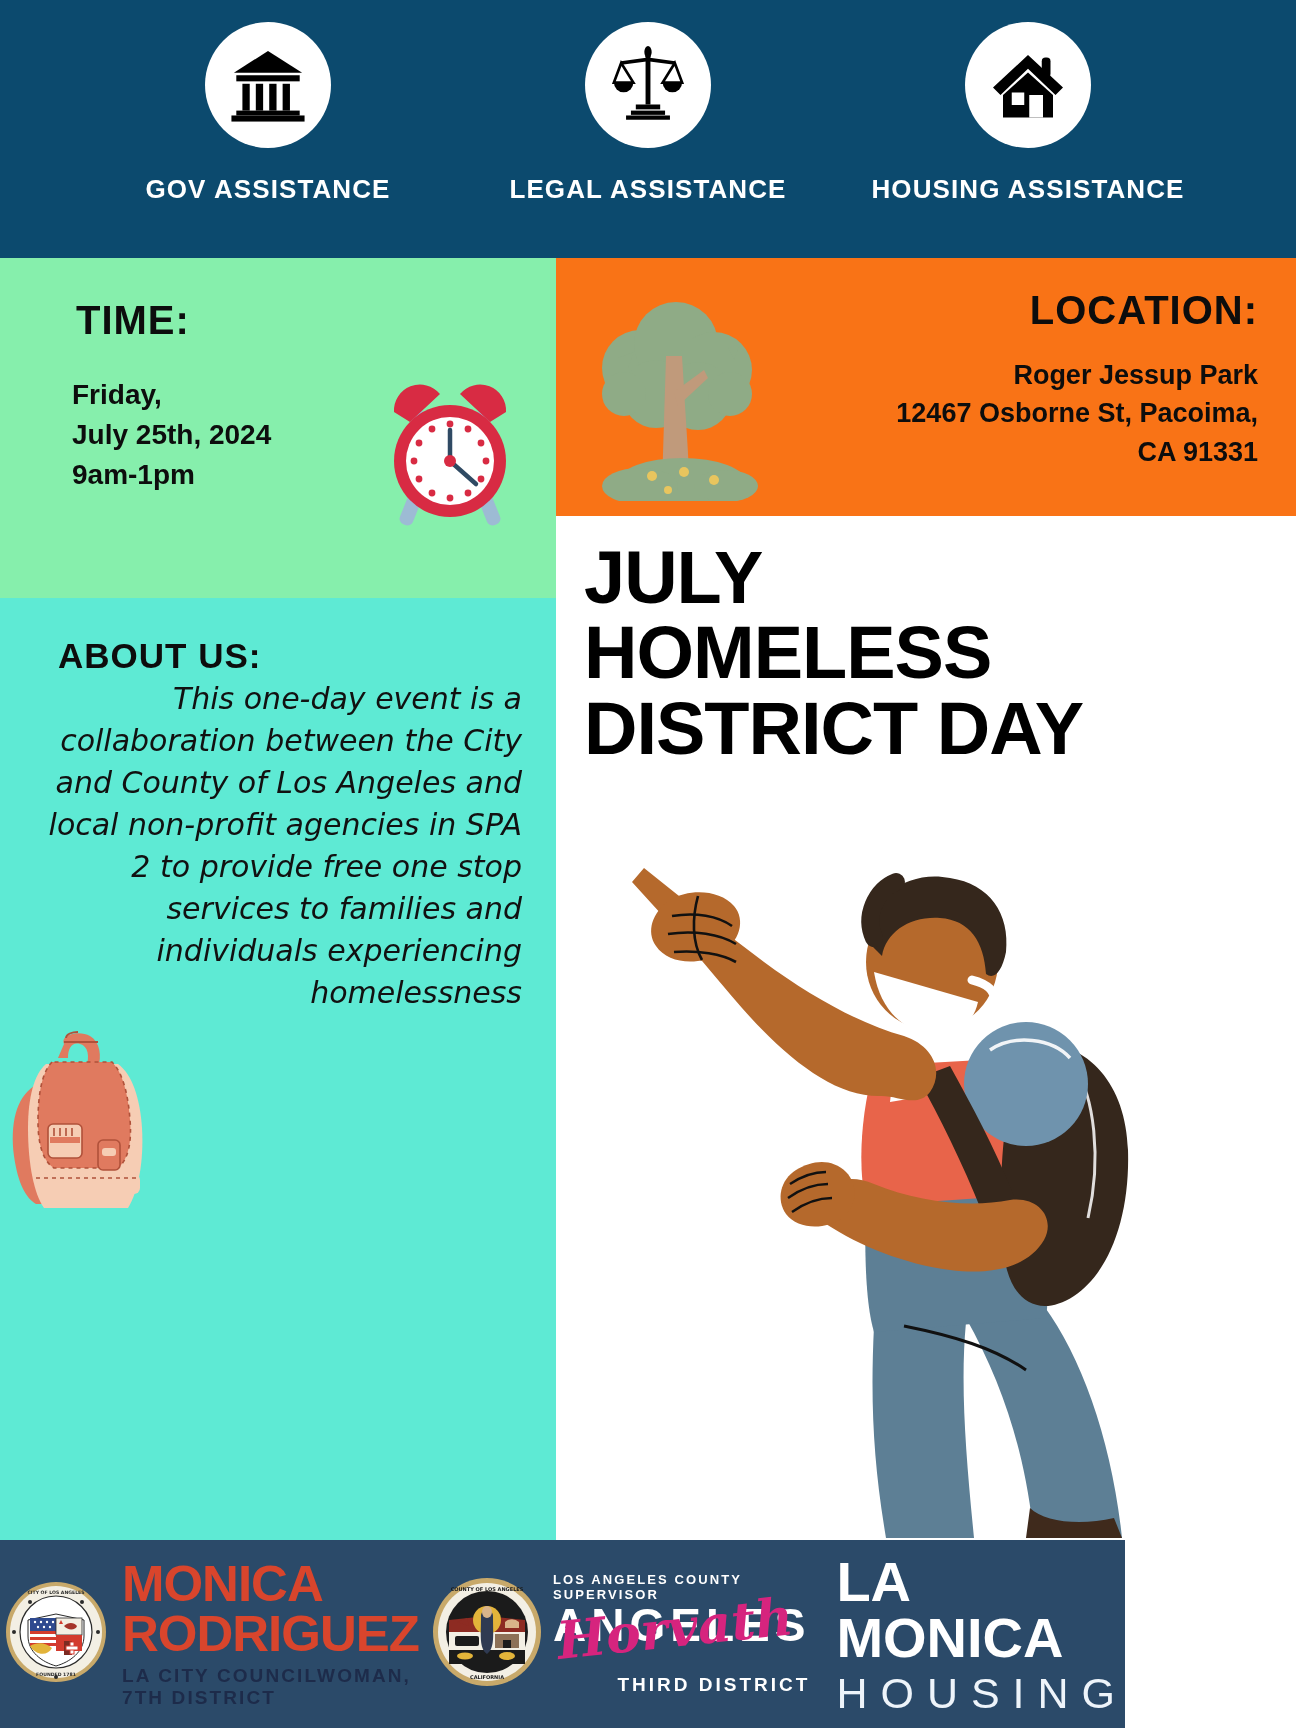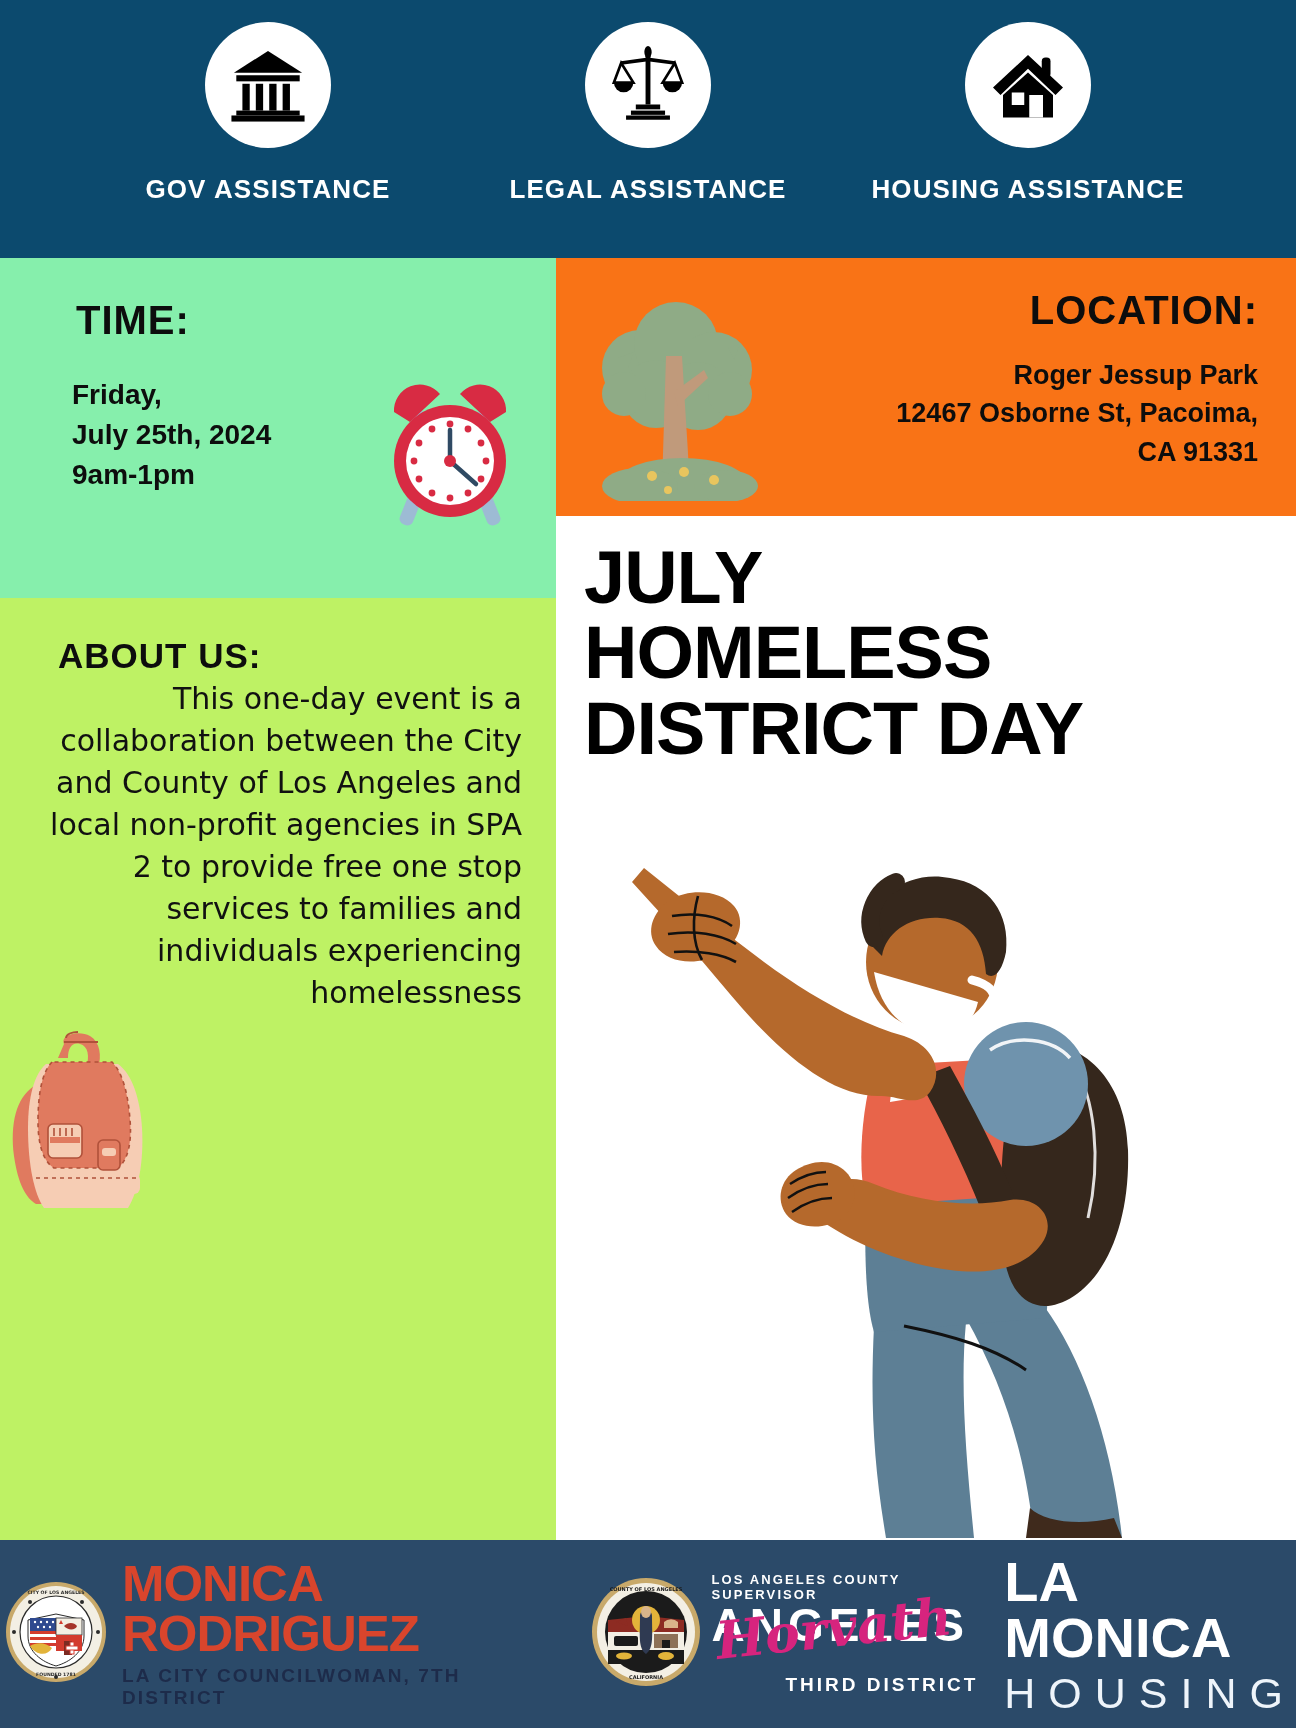--- a/index.html
+++ b/index.html
@@ -56,50 +56,51 @@
   }
   .location-lines{
     position:absolute; right:38px; top:98px; text-align:right;
     font-size:27px; font-weight:bold; color:#0d0d0d; line-height:1.42;
   }
   .tree-art{ position:absolute; left:22px; top:28px; }
 
   
   .about-panel{
     position:absolute; left:0; top:598px; width:556px; height:956px;
-    background:#bef264; overflow:hidden;
+    background:#5eead4; overflow:hidden;
   }
   .about-heading{
     position:absolute; left:58px; top:38px;
     font-size:35px; font-weight:bold; letter-spacing:1px; color:#0d0d0d;
   }
   .about-body{
     position:absolute; left:36px; top:80px; width:486px;
     text-align:right; text-indent:56px;
     font-size:30px; color:#111111; line-height:1.40;
     font-family:"DejaVu Sans", sans-serif;
+    font-style:italic;
   }
   .backpack-art{ position:absolute; left:6px; top:430px; }
 
   
   .hero-panel{
     position:absolute; left:556px; top:516px; width:740px; height:1024px;
     background:#ffffff; overflow:hidden;
   }
   .hero-title{
     position:absolute; left:28px; top:24px;
     font-size:74px; font-weight:bold; line-height:1.02; color:#000000;
     letter-spacing:-1px;
     font-family:"Liberation Sans", sans-serif;
   }
   .walker-art{ position:absolute; left:18px; top:250px; }
 
   
   .footer{
-    position:absolute; left:0; top:1540px; width:1296px; height:188px;
+    position:absolute; left:0; top:1540px; width:1125px; height:188px;
     background:#2b4a69;
     display:flex; align-items:center;
   }
   .logo-monica{
     display:flex; align-items:center; margin-left:4px;
   }
   .monica-text{ margin-left:14px; }
   .monica-name{
     font-size:50px; font-weight:bold; color:#d9452c; letter-spacing:-1px;
     line-height:1; font-family:"Liberation Sans", sans-serif;

